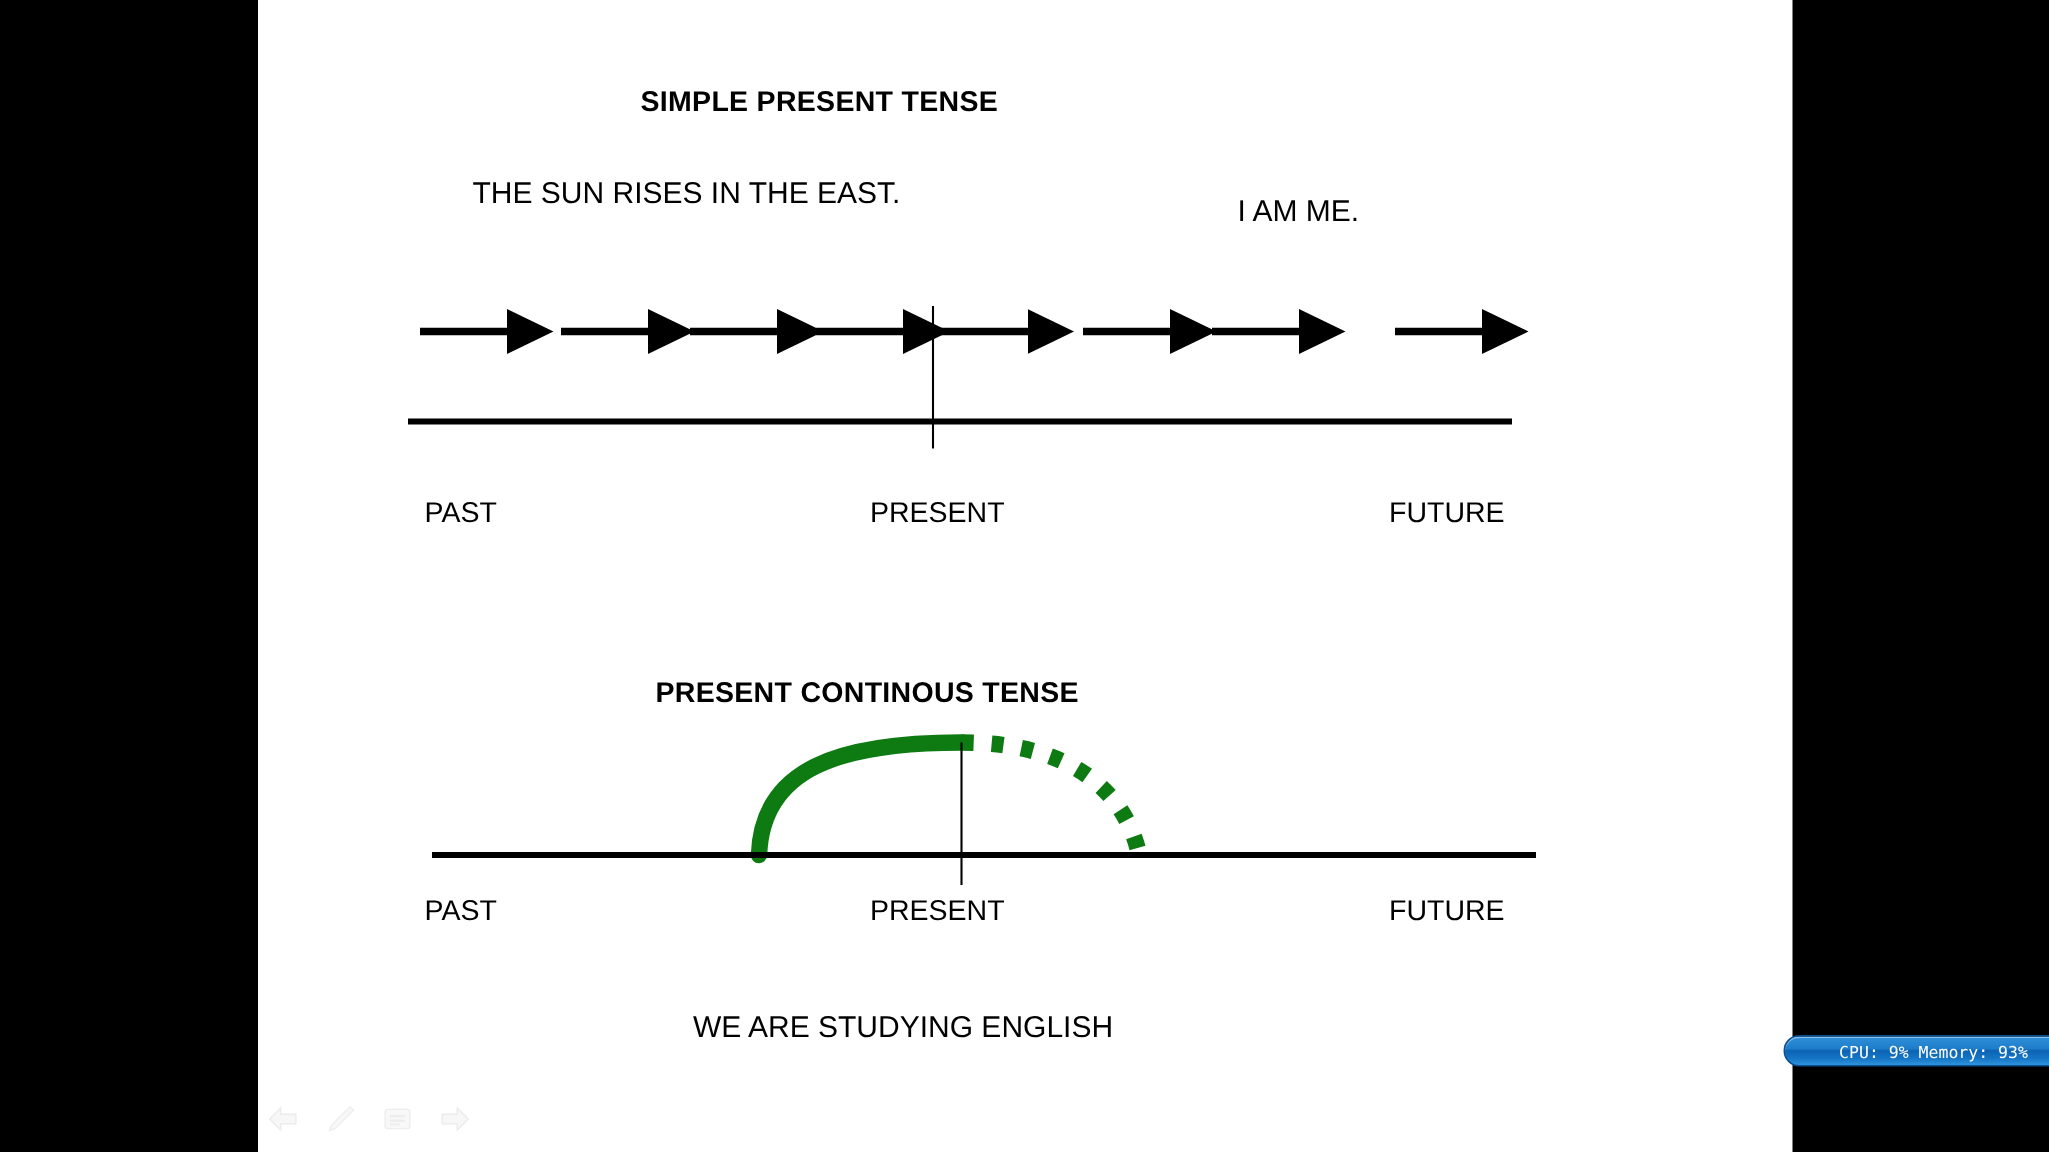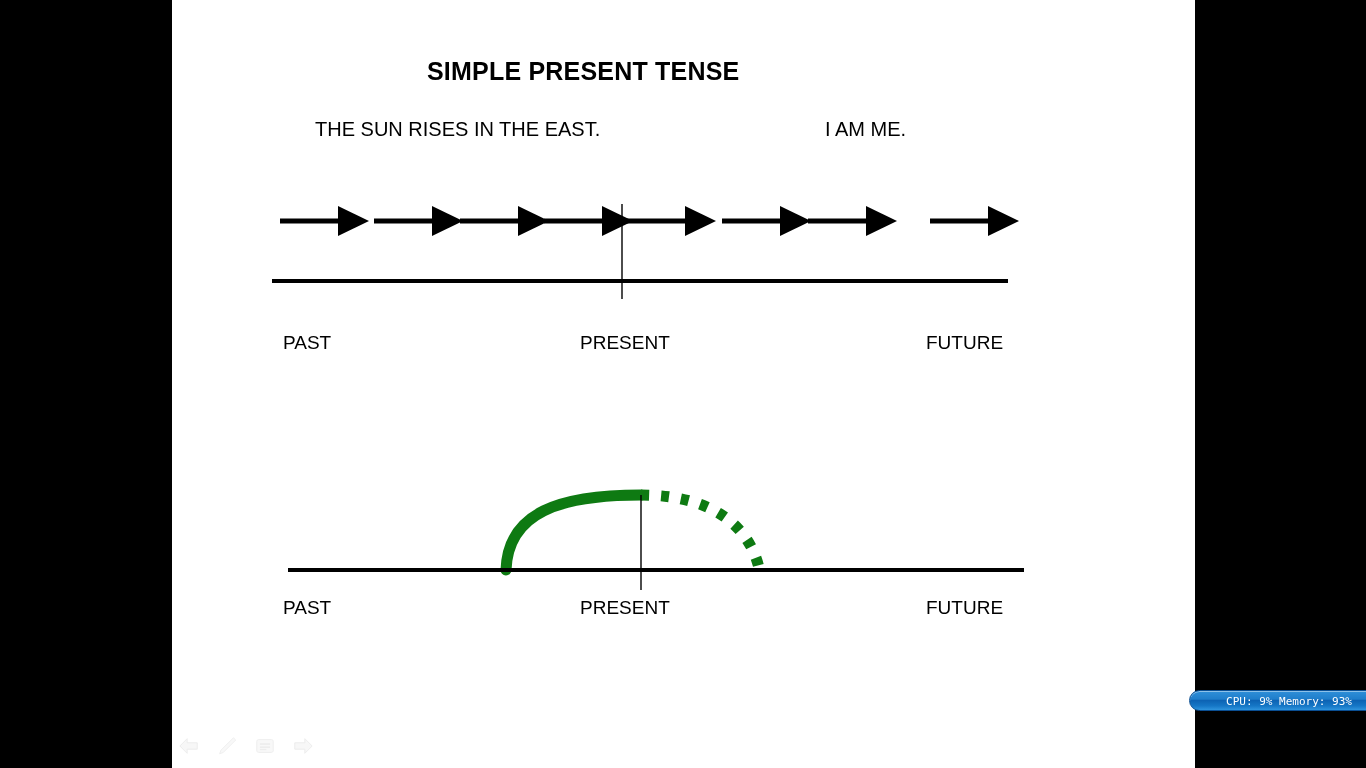--- a/index.html
+++ b/index.html
@@ -31,37 +31,37 @@
     overflow: hidden;
   }
   
   .txt {
     position: absolute;
     color: #000000;
     white-space: nowrap;
     line-height: 1;
   }
   .heading {
-    font-size: 25px;
+    font-size: 19px;
     font-weight: bold;
     letter-spacing: 0.2px;
   }
   .sentence {
     font-size: 20px;
     font-weight: normal;
   }
   .axislabel {
     font-size: 19px;
     font-weight: normal;
   }
 
   
   #title-simple-present { left: 255px; top: 59px; }
   #sentence-sun        { left: 143px; top: 119px; }
-  #sentence-iamme      { left: 653px; top: 119px; }
+  #sentence-iamme      { left: 653px; top: 131px; }
 
   #label-past-1        { left: 111px; top: 333px; }
   #label-present-1     { left: 408px; top: 333px; }
   #label-future-1      { left: 754px; top: 333px; }
 
   #title-present-cont  { left: 265px; top: 453px; }
 
   #label-past-2        { left: 111px; top: 598px; }
   #label-present-2     { left: 408px; top: 598px; }
   #label-future-2      { left: 754px; top: 598px; }
@@ -149,36 +149,38 @@
 
       <line x1="450" y1="204" x2="450" y2="299" stroke="#000000" stroke-width="1.4"></line>
 
       <line x1="100" y1="281" x2="836" y2="281" stroke="#000000" stroke-width="4"></line>
     </svg>
 
     <div class="txt axislabel" id="label-past-1">PAST</div>
     <div class="txt axislabel" id="label-present-1">PRESENT</div>
     <div class="txt axislabel" id="label-future-1">FUTURE</div>
 
+    <div class="txt heading" id="title-present-cont">PRESENT CONTINOUS TENSE</div>
 
     <svg class="diagram" id="diagram-present-continuous" viewBox="0 0 1023 768">
 
       <path d="M 334 570 C 336 512 388 495 469 495" stroke="#0e7a12" stroke-width="11" fill="none" stroke-linecap="round"></path>
 
       <path d="M 469 495 C 545 495 578 530 587 568" stroke="#0e7a12" stroke-width="11" fill="none" stroke-linecap="butt" stroke-dasharray="8 12"></path>
 
       <line x1="469" y1="495" x2="469" y2="590" stroke="#000000" stroke-width="1.4"></line>
 
       <line x1="116" y1="570" x2="852" y2="570" stroke="#000000" stroke-width="4"></line>
     </svg>
 
     <div class="txt axislabel" id="label-past-2">PAST</div>
     <div class="txt axislabel" id="label-present-2">PRESENT</div>
     <div class="txt axislabel" id="label-future-2">FUTURE</div>
 
+    <div class="txt sentence" id="sentence-studying">WE ARE STUDYING ENGLISH</div>
 
     <div id="slideshow-controls">
 
       <span class="ctrl-icon-wrap">
         <svg class="ctrl-icon" viewBox="0 0 24 24" aria-hidden="true">
           <path d="M10 4 L2 12 L10 20 L10 15.5 L21 15.5 L21 8.5 L10 8.5 Z" fill="#f0f0f0" stroke="#d8d8d8" stroke-width="1"></path>
         </svg>
       </span>
 
       <span class="ctrl-icon-wrap">

